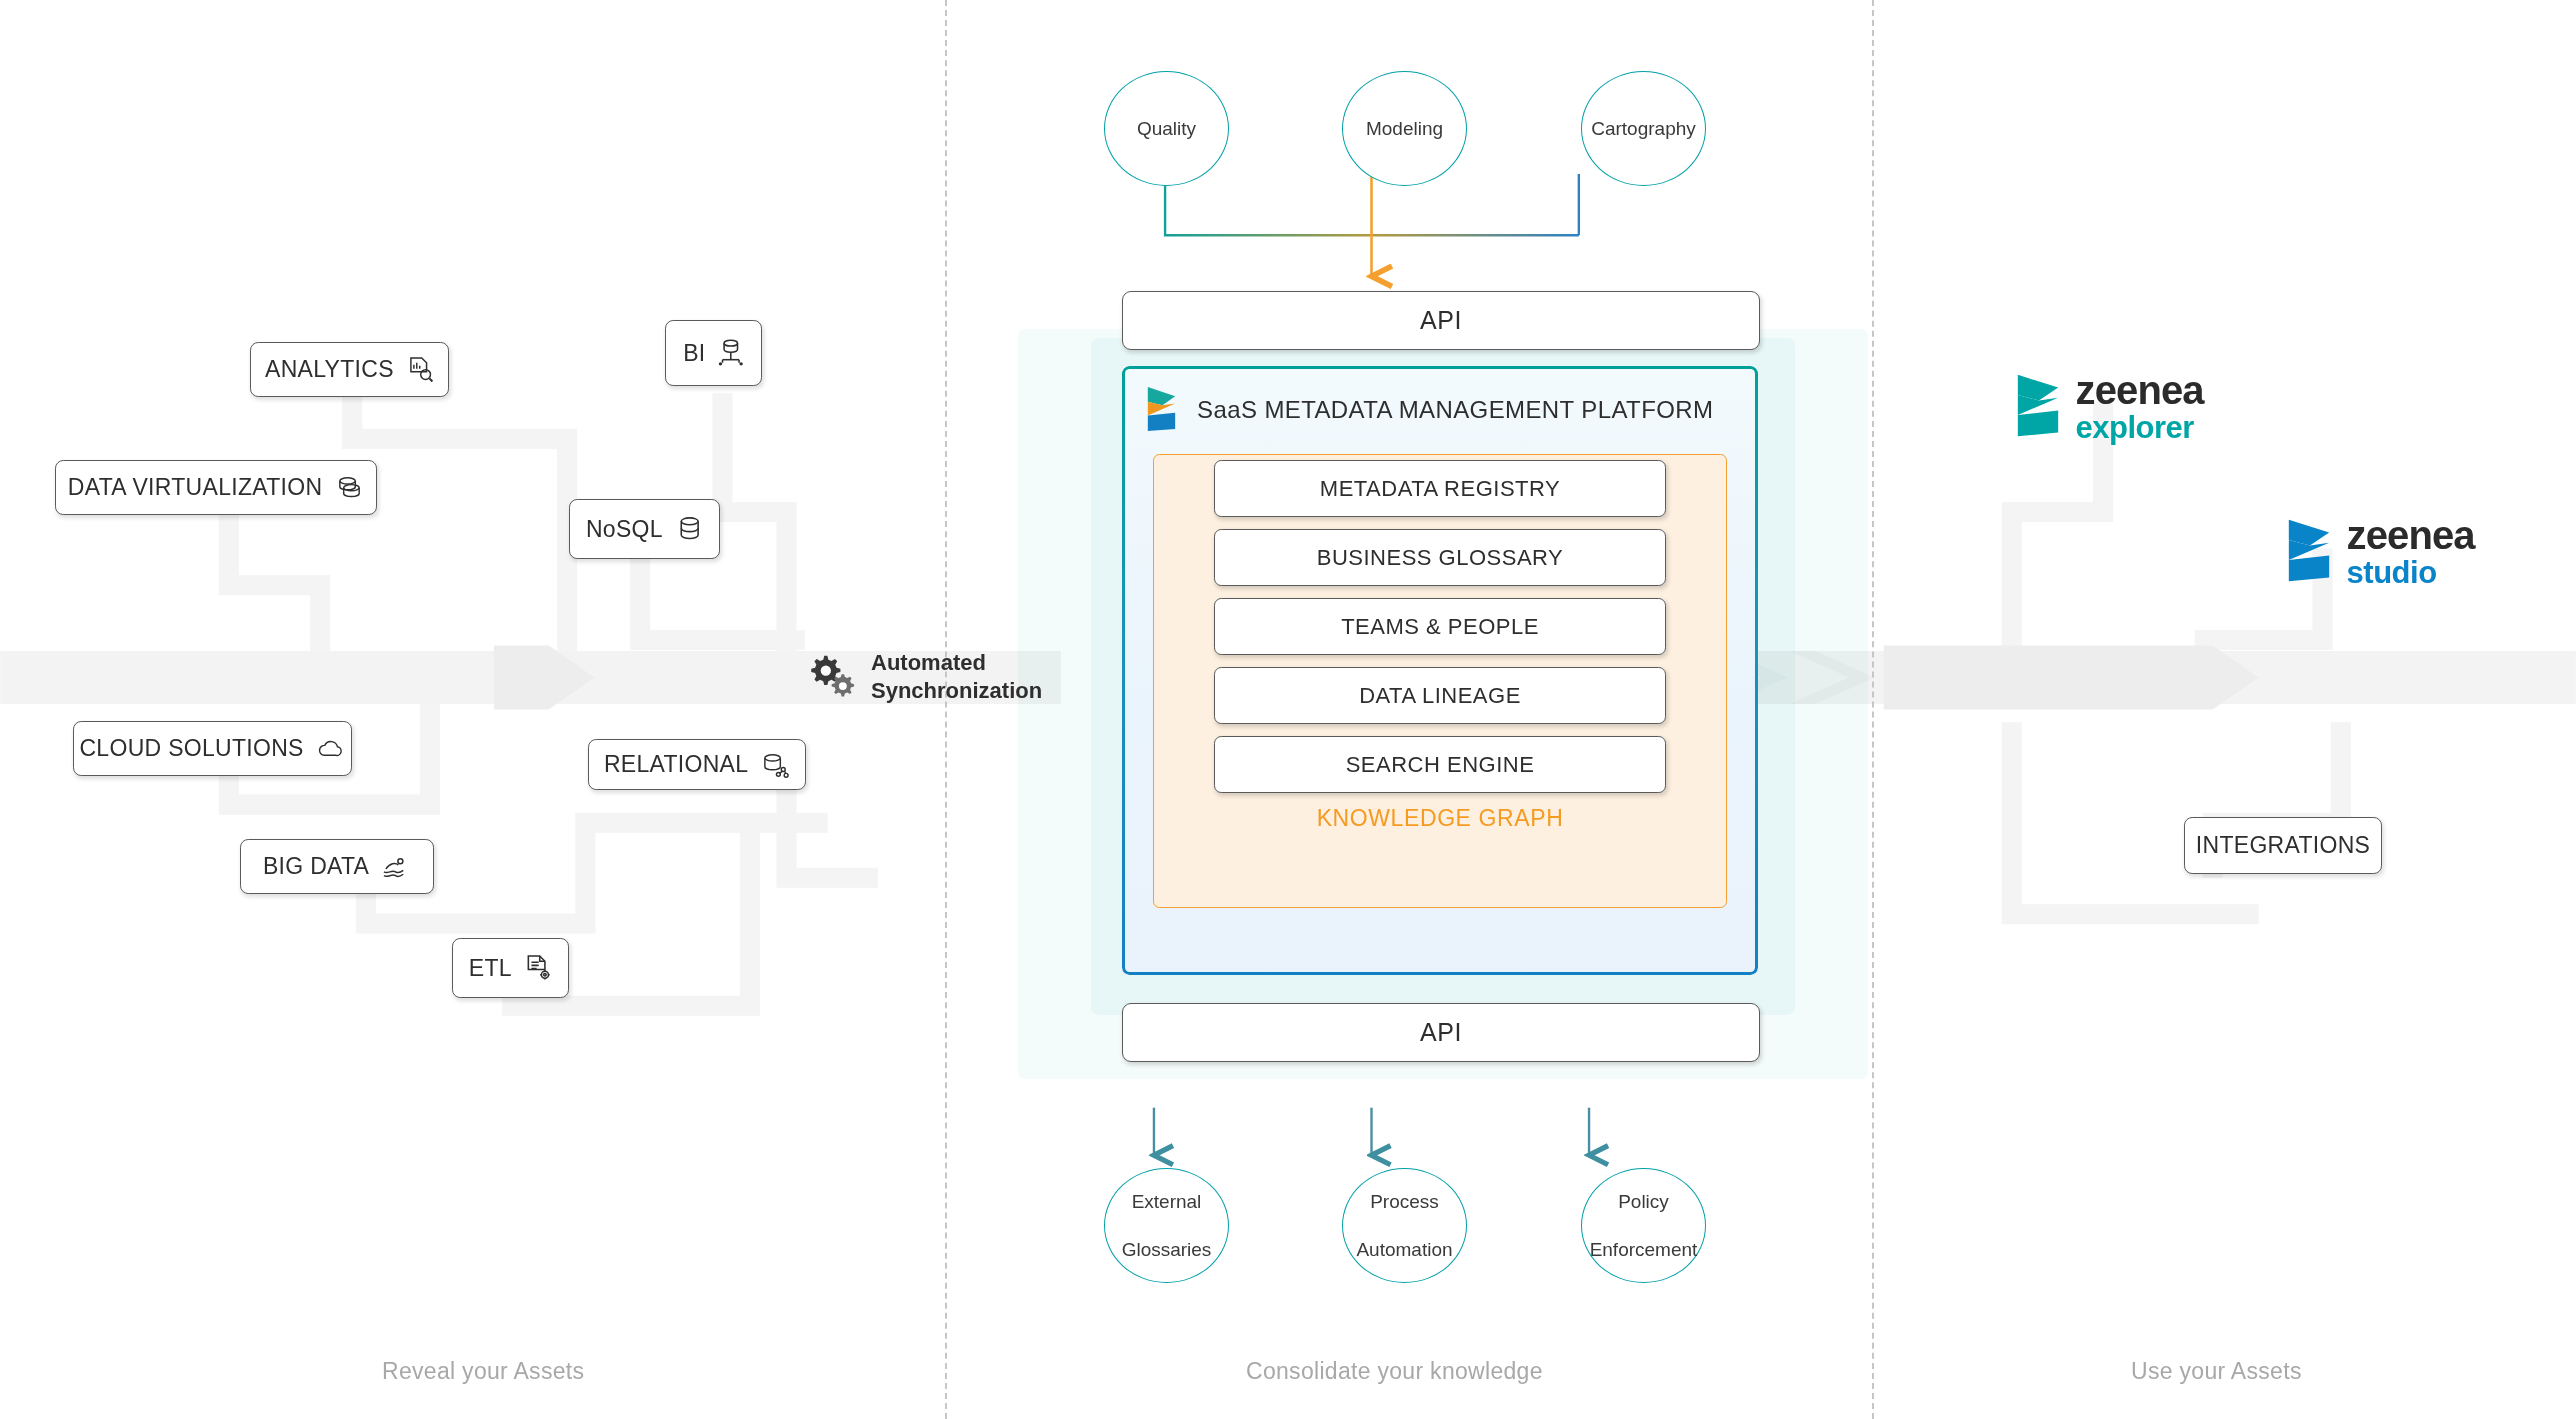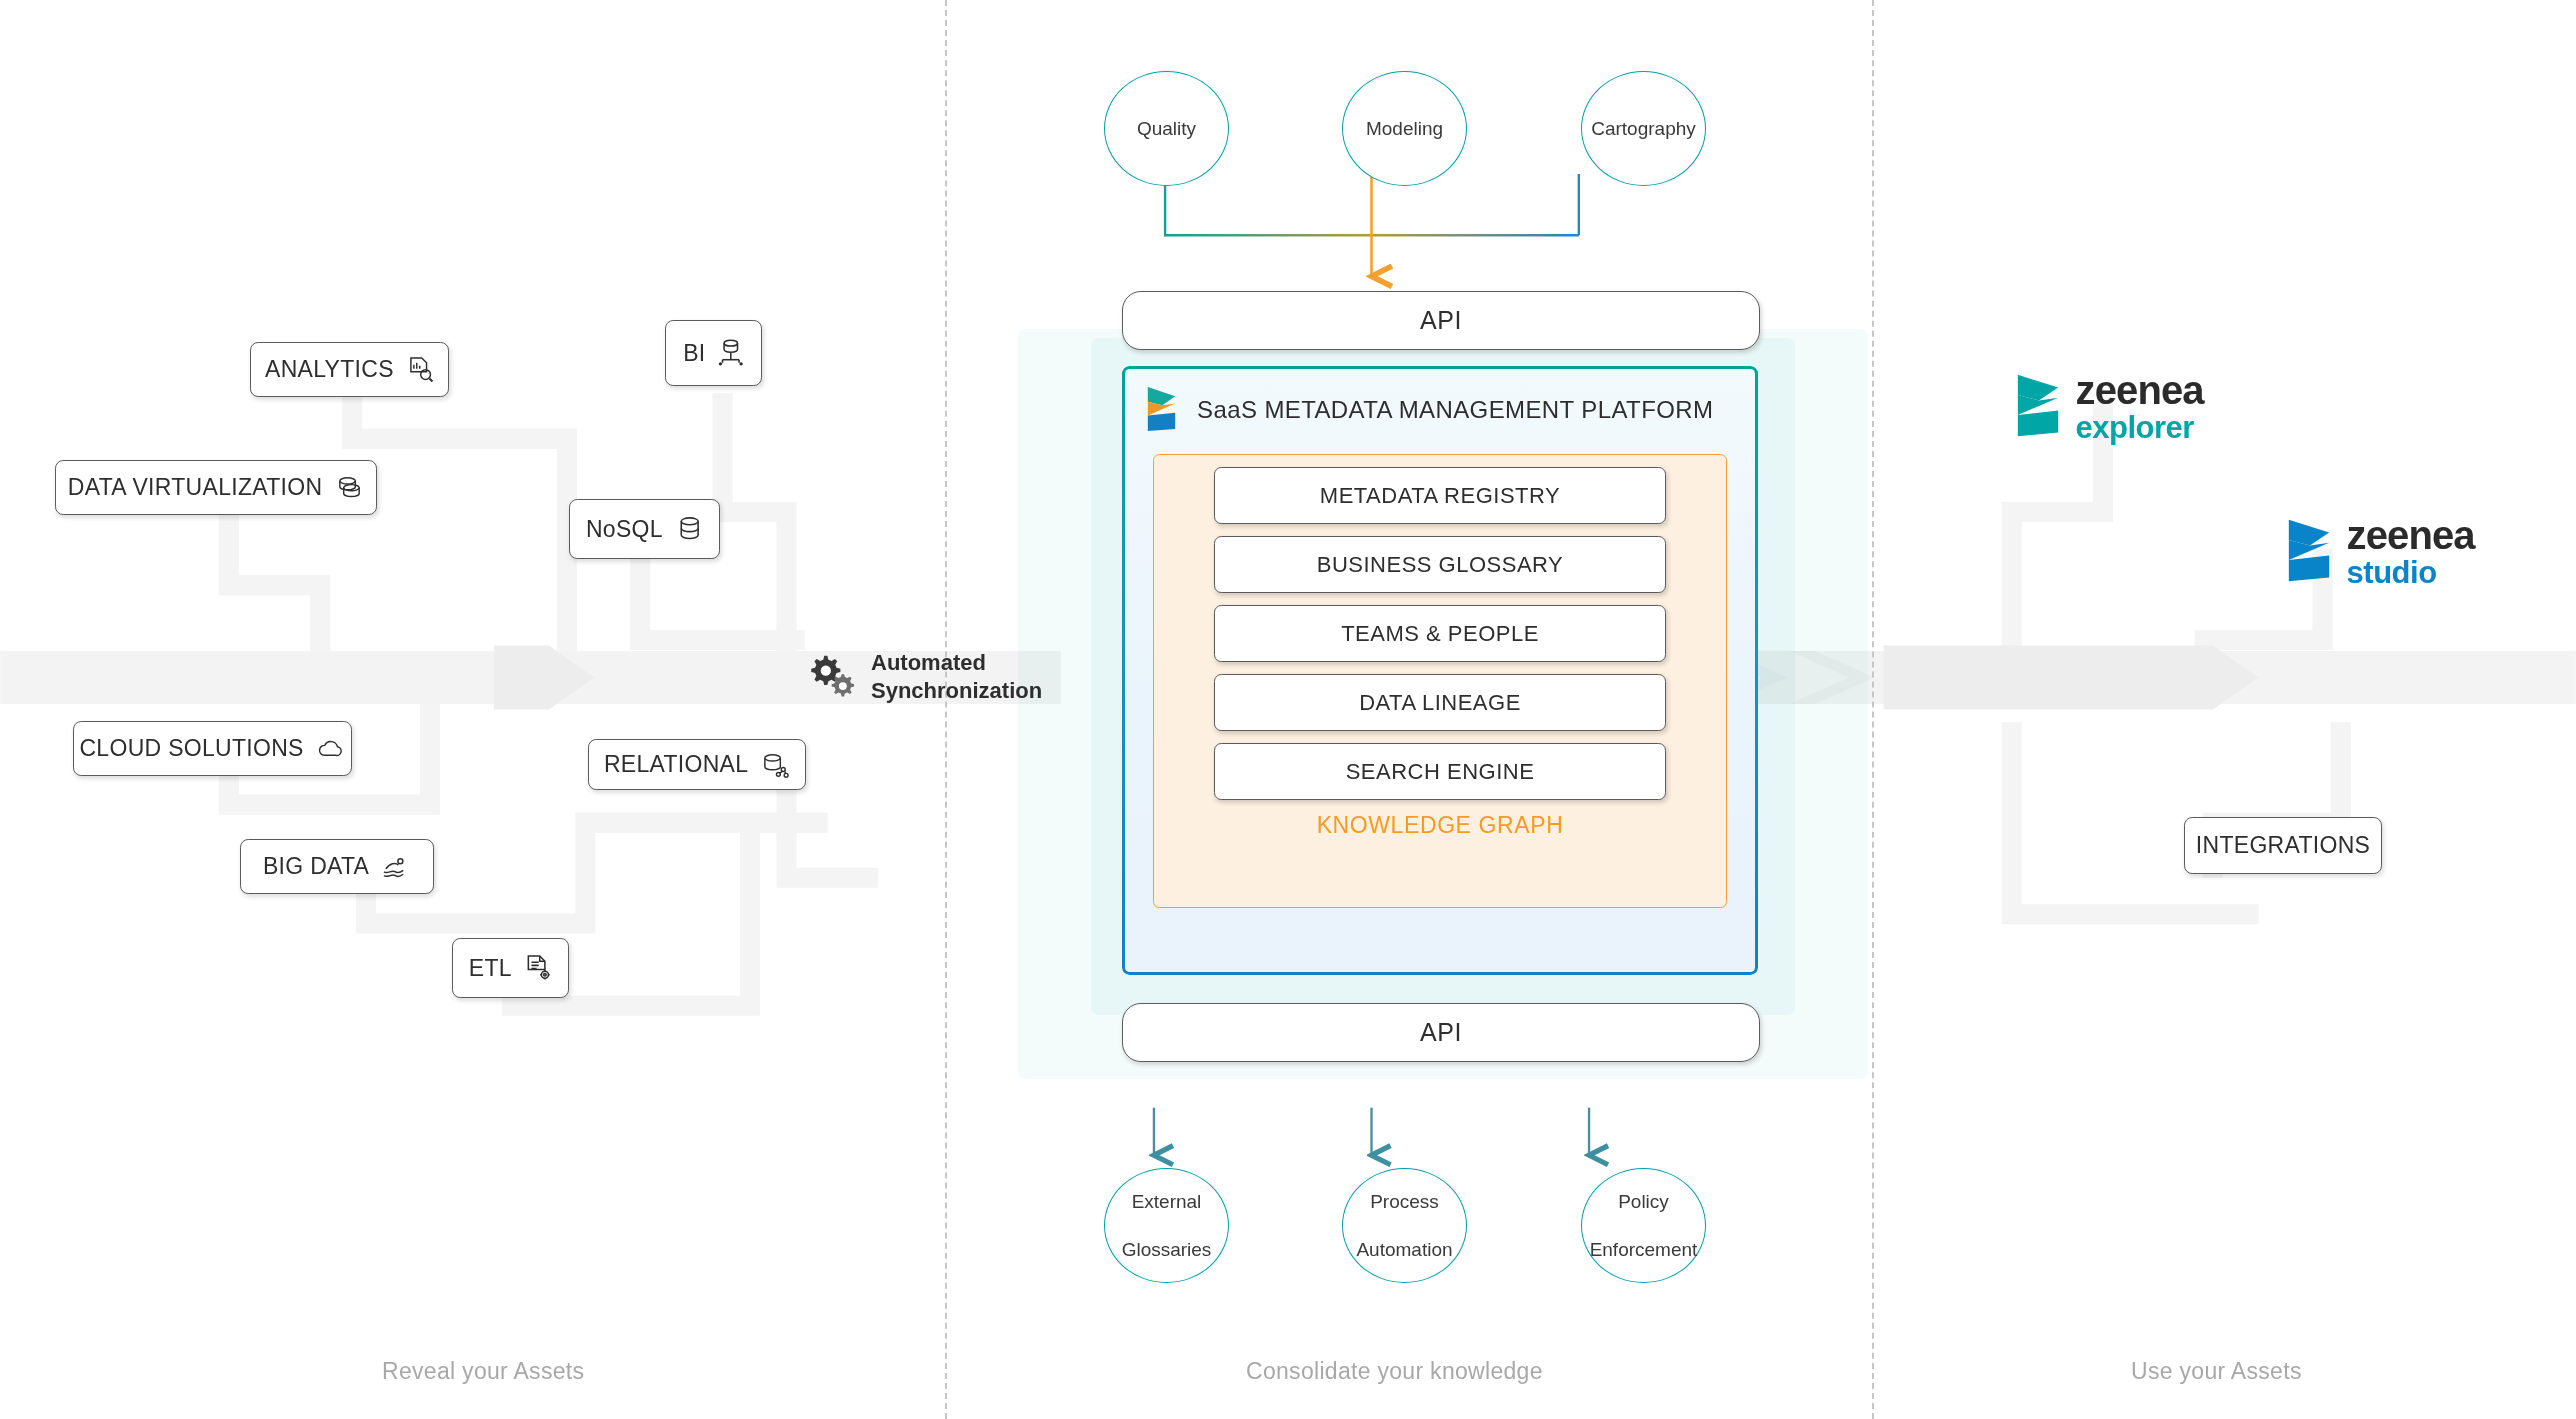--- a/index.html
+++ b/index.html
@@ -55,21 +55,21 @@
   .chip .chip-icon{display:flex;align-items:center;}
 
   
   .halo{position:absolute;border-radius:7.3px;z-index:2;}
 
   
   .api-bar{
     position:absolute;
     background:#ffffff;
     border:1.8px solid #5a5a5a;
-    border-radius:19px;
+    border-radius:9px;
     box-shadow:1.8px 2.7px 4.6px rgba(0,0,0,.15);
     display:flex;align-items:center;justify-content:center;
     z-index:7;
   }
   .api-bar span{font-size:25px;color:#2e2e2e;letter-spacing:0.5px;}
 
   
   #platform-box{
     position:absolute;
     left:1122px;top:366px;
@@ -99,21 +99,21 @@
   #platform-header .ptitle{
     font-size:24px;letter-spacing:0.4px;color:#2e2e2e;white-space:nowrap;
   }
   #kg-panel{
     position:absolute;
     left:31px;top:88px;width:574px;height:454px;
     background:#fdf0e0;
     border:1.8px solid #f5a02e;
     border-radius:6.4px;
     box-sizing:border-box;
-    padding-top:12px;
+    padding-top:5px;
   }
   .kg-item{
     margin:0 auto 12px auto;
     width:452px;height:57px;
     background:#ffffff;
     border:1.8px solid #5a5a5a;
     border-radius:7.3px;
     box-shadow:1.8px 2.7px 4.6px rgba(0,0,0,.16);
     display:flex;align-items:center;justify-content:center;
     box-sizing:border-box;

